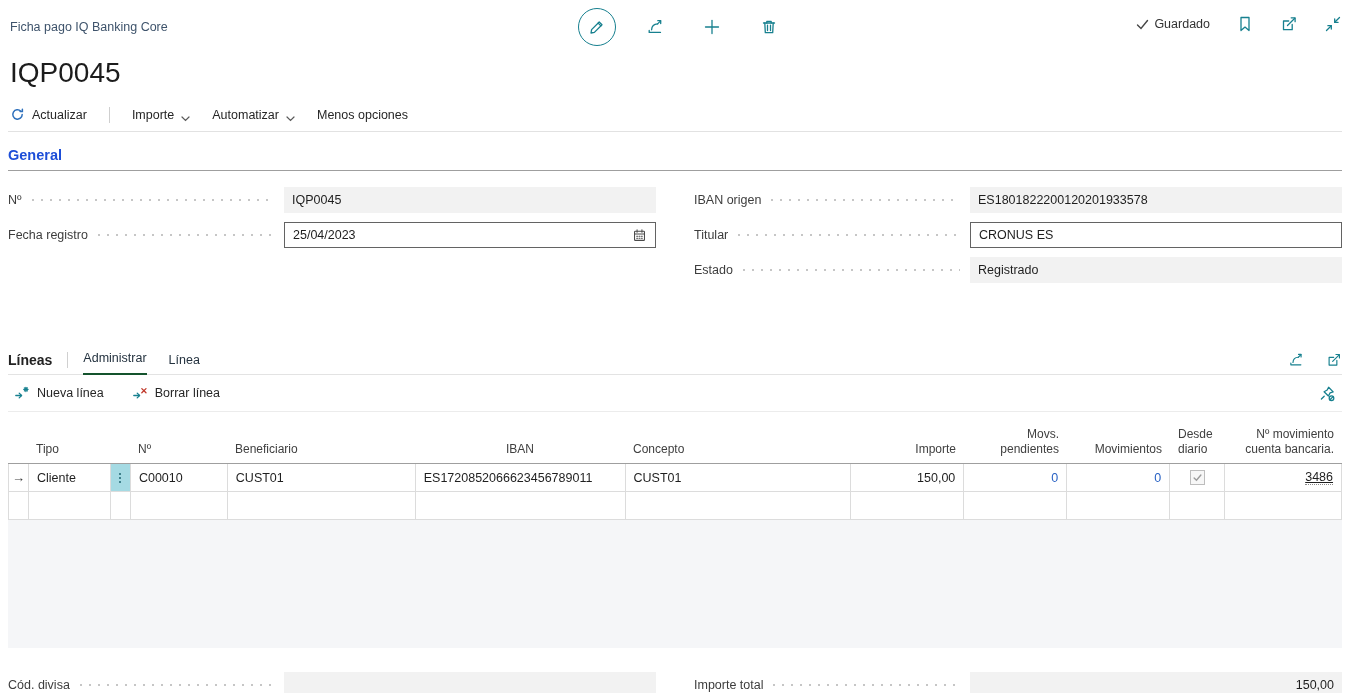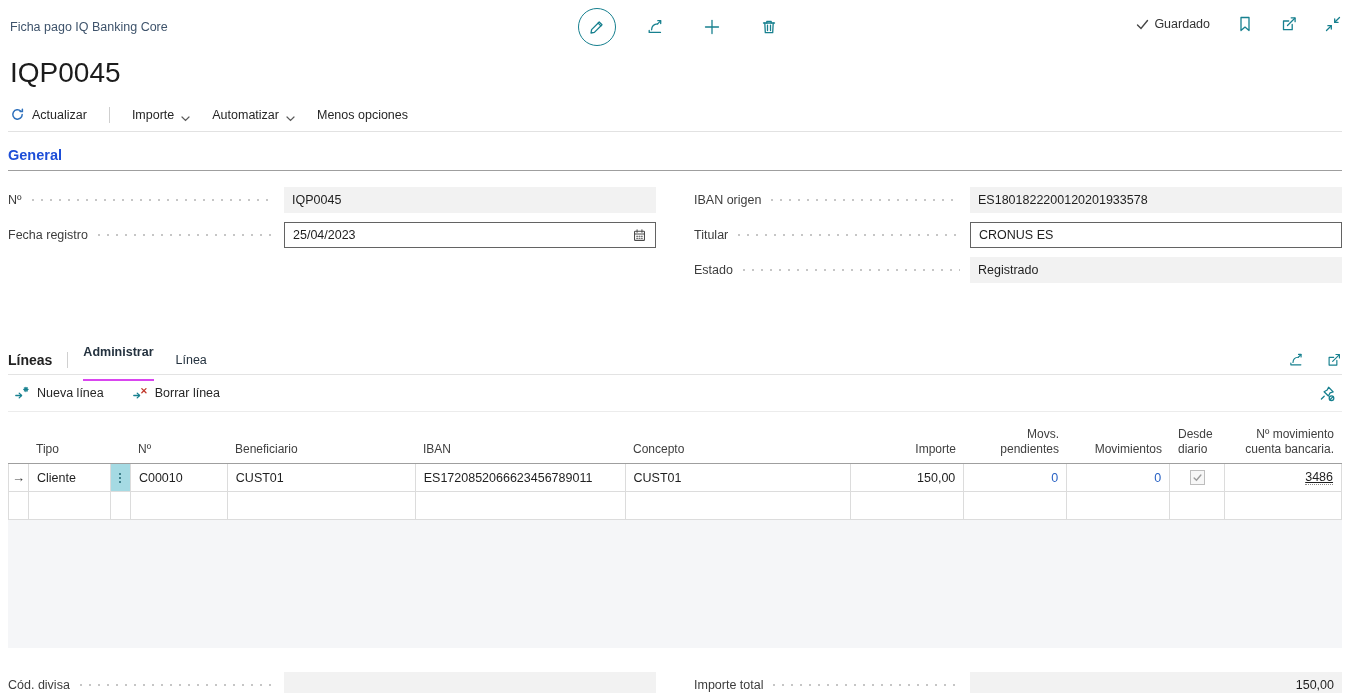--- a/index.html
+++ b/index.html
@@ -41,37 +41,37 @@
   .fbox.rightalign{justify-content:flex-end;}
   .assist{color:#5a5a5a;letter-spacing:1px;font-weight:700;cursor:pointer;}
   .cal{width:15px;height:15px;cursor:pointer;}
   .cal rect,.cal path{fill:none;stroke:#4a4a4a;stroke-width:1.1;stroke-linecap:round;}
 
   
   .lines-head{margin-top:53px;height:29px;display:flex;align-items:center;border-bottom:1px solid #e3e3e3;font-size:12.5px;}
   .lines-title{font-size:14px;font-weight:700;color:#222;}
   .lh-div{width:1px;height:16px;background:#d0d0d0;margin:0 15px;}
   .tab{color:#24323f;margin-right:22px;padding:6px 0;cursor:pointer;}
-  .tab.active{padding-bottom:20px;border-bottom:2px solid #d946ef;font-weight:bold;}
+  .tab.active{padding-bottom:8px;border-bottom:2px solid #14532d;}
   .lh-icons{margin-left:auto;display:flex;align-items:center;gap:22px;}
   .toolbar{height:36px;display:flex;align-items:center;border-bottom:1px solid #ececec;padding-left:6px;font-size:12.5px;}
   .tb-item{display:flex;align-items:center;gap:7px;color:#262626;cursor:pointer;margin-right:28px;}
   .tb-item .redx{stroke:#c0392b;}
   .pin-right{margin-left:auto;margin-right:6px;cursor:pointer;display:flex;}
 
   
   .thead{display:flex;align-items:flex-end;height:51px;border-bottom:1px solid #9f9f9f;font-size:12px;color:#404040;}
   .th{box-sizing:border-box;padding:0 8px 6px;line-height:1.25;overflow:hidden;}
   .th.num{text-align:right;}
   .tr{display:flex;height:27px;border-bottom:1px solid #dcdcdc;border-left:1px solid #dcdcdc;font-size:12.5px;background:#fff;}
   .td{box-sizing:border-box;border-right:1px solid #dcdcdc;display:flex;align-items:center;padding:0 8px;overflow:hidden;white-space:nowrap;color:#1f1f1f;}
   .td.num{justify-content:flex-end;}
   .td.center{justify-content:center;padding:0;}
   .w-ind{width:20px;}.w-tipo{width:82px;}.w-dots{width:20px;}.w-no{width:97px;}
-  .w-ben{width:188px;}.w-iban{width:210px;}.w-con{width:226px;}.w-imp{width:113px;}
+  .w-ben{width:188px;}.w-iban{width:210px;text-align:center;}.w-con{width:226px;}.w-imp{width:113px;}
   .w-movp{width:103px;}.w-mov{width:103px;}.w-desde{width:55px;}.w-nmov{width:117px;}
   .dots-cell{background:#A5DAE3;}
   .rowarrow{font-size:13px;color:#3c3c3c;}
   .link{color:#2962C4;cursor:pointer;}
   .drill{text-decoration:underline;border-bottom:1px dotted #8a8a8a;cursor:pointer;}
   .checkbox{width:13px;height:13px;background:#f7f7f7;border:1px solid #bdbdbd;display:flex;align-items:center;justify-content:center;margin:auto;}
   .checkbox svg{display:none;width:11px;height:11px;}
   .checkbox.checked svg{display:block;}
   .checkbox svg path{fill:none;stroke:#9b9b9b;stroke-width:1.6;stroke-linecap:round;}
   .gridfill{height:128px;background:#f5f6f8;}

